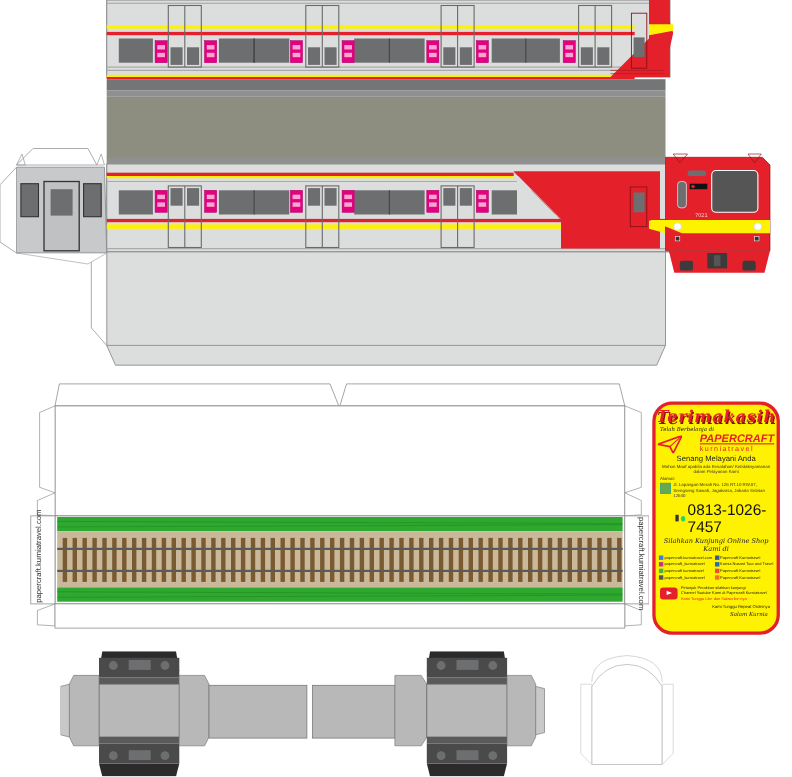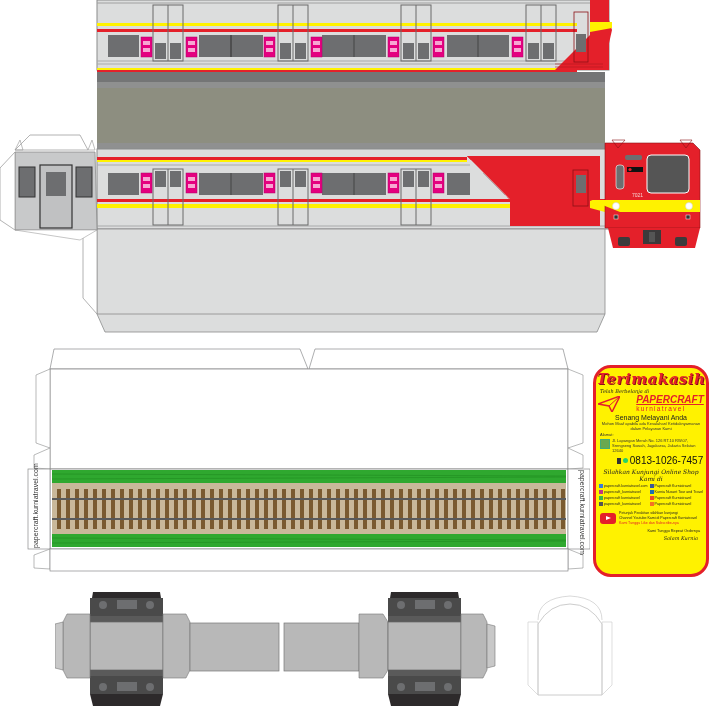--- a/index.html
+++ b/index.html
@@ -10,21 +10,21 @@
   .card .title{font-family:"DejaVu Serif",serif;font-weight:bold;font-style:italic;color:#e4202a;font-size:15px;text-align:center;margin-top:2px;letter-spacing:0.5px;text-shadow:1px 1px 0 #8a1016;}
   .card .script{font-family:"DejaVu Serif",serif;font-style:italic;font-size:5px;color:#222;padding-left:4px;}
   .card .brand{display:flex;align-items:center;justify-content:center;gap:16px;margin-top:1px;}
   .card .brand-name{color:#e4202a;font-weight:bold;font-size:10px;line-height:10px;font-style:italic;text-decoration:underline;}
   .card .brand-sub{color:#e4202a;font-size:6.5px;letter-spacing:1.3px;line-height:7px;}
   .card .center{text-align:center;}
   .card .h2{font-size:7px;color:#222;margin-top:2px;}
   .card .small{font-size:4px;color:#333;line-height:5px;}
   .card .addr{display:flex;gap:2px;padding-left:4px;margin-top:1px;}
   .card .addr-icon{width:8px;height:8px;background:#6aa84f;border:1px solid #4a7;flex:none;margin-top:1px;}
-  .card .phone{font-size:10px;color:#111;padding-left:18px;margin-top:2px;display:flex;align-items:center;gap:2px;justify-content:center;}
+  .card .phone{font-size:14px;color:#111;padding-left:18px;margin-top:2px;display:flex;align-items:center;gap:2px;}
   .card .phone .dot{width:5px;height:5px;border-radius:50%;background:#25d366;display:inline-block;}
   .card .phone .ph{width:4px;height:6px;background:#333;display:inline-block;}
   .card .shop{font-family:"DejaVu Serif",serif;font-style:italic;font-size:6px;color:#222;text-align:center;margin-top:2px;}
   .card .socials{display:grid;grid-template-columns:1fr 1fr;gap:0 2px;padding:1px 3px;}
   .card .social{display:flex;align-items:center;gap:1px;font-size:3.6px;color:#222;line-height:6px;white-space:nowrap;}
   .card .social .ic{width:4px;height:4px;flex:none;}
   .card .yt{display:flex;gap:3px;padding-left:4px;margin-top:3px;align-items:center;}
   .card .yt-btn{width:16px;height:11px;background:#e4202a;border-radius:3px;position:relative;flex:none;}
   .card .yt-btn:after{content:"";position:absolute;left:6px;top:3px;border-left:5px solid #fff;border-top:2.5px solid transparent;border-bottom:2.5px solid transparent;}
   .card .yt-text{font-size:3.6px;line-height:5px;color:#222;}

